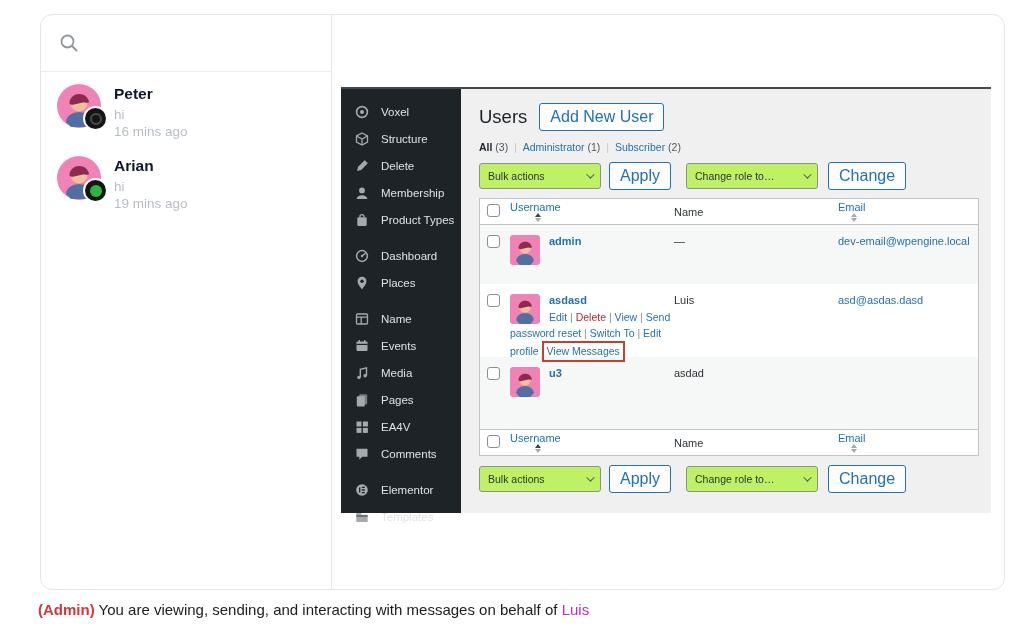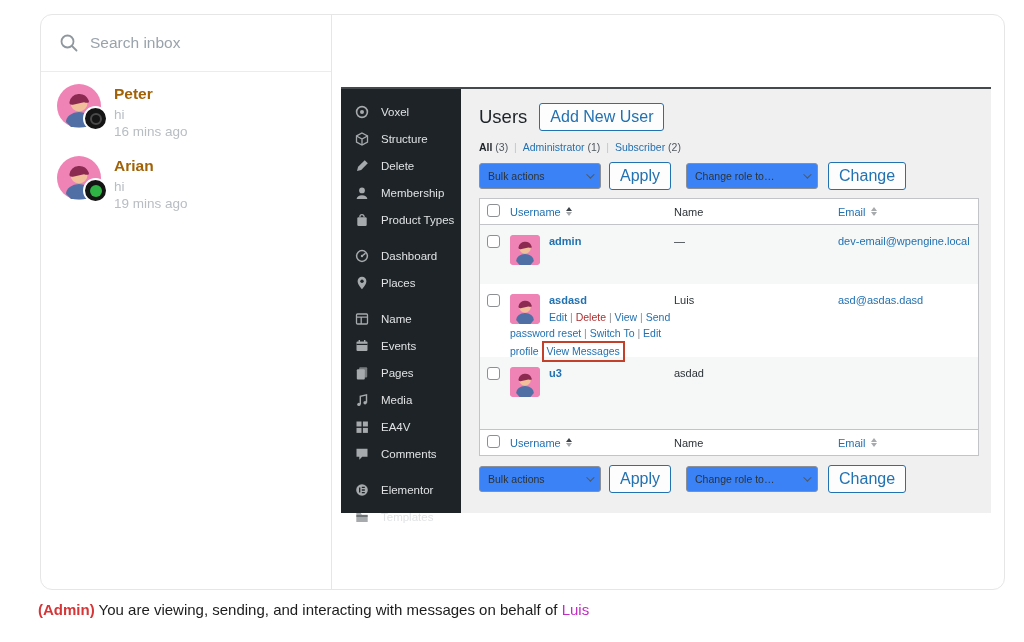--- a/index.html
+++ b/index.html
@@ -49,21 +49,21 @@
     position: absolute; right: -7px; bottom: -3px;
     width: 25px; height: 25px; border-radius: 50%;
     background: #151515; border: 2px solid #ffffff;
     display: flex; align-items: center; justify-content: center;
   }
   .badge .inner-dark { width: 12px; height: 12px; border-radius: 50%;
     border: 2.5px solid #4a4a4a; }
   .badge .inner-green { width: 12px; height: 12px; border-radius: 50%;
     background: #2fb344; }
   .conv-meta { padding-top: 1px; }
-  .conv-name { font-size: 15.5px; font-weight: 700; color: #a16207; margin-bottom: 3px; }
+  .conv-name { font-size: 15.5px; font-weight: 700; color: #0f172a; margin-bottom: 3px; }
   .conv-preview, .conv-time { font-size: 13.5px; color: #b7bdc3; line-height: 17px; }
 
   
   .wp-shot {
     position: absolute; left: 300px; top: 72px;
     width: 650px; height: 426px;
     border-top: 2px solid #44494e;
     display: flex;
     font-size: 11.5px;
   }
@@ -100,41 +100,41 @@
   .filters { margin-top: 10px; font-size: 10.5px; color: #50575e; }
   .filter-item:not(:last-child)::after { content: " | "; color: #c3c4c7; margin: 0 3px; }
   .f-label { color: #2271b1; text-decoration: none; cursor: pointer; }
   .f-label.current { color: #1d2327; font-weight: 700; }
   .f-count { color: #50575e; }
 
   .controls { margin-top: 9px; display: flex; align-items: center; }
   .wp-select {
     display: inline-flex; align-items: center; justify-content: space-between;
     width: 122px; height: 26px;
-    background: #3b82f6; border: 1px solid #8c8f94; border-radius: 3px;
+    background: #bef264; border: 1px solid #8c8f94; border-radius: 3px;
     padding: 0 8px; font-size: 10.5px; color: #2c3338; cursor: pointer;
   }
   .wp-select.wide { width: 132px; }
   .chev { width: 6px; height: 6px; border-right: 1.6px solid #50575e;
     border-bottom: 1.6px solid #50575e; transform: rotate(45deg) translateY(-2px); }
   .gap-s { width: 8px; } .gap-m { width: 15px; } .gap-b { width: 10px; }
 
   
   .users-table { margin-top: 8px; background: #fff; border: 1px solid #c3c4c7; width: 500px; }
   .t-head, .t-foot { display: flex; align-items: center; height: 26px; font-size: 11px; }
   .t-head { border-bottom: 1px solid #c3c4c7; }
   .t-foot { border-top: 1px solid #c3c4c7; }
   .c-cb { width: 30px; padding-left: 7px; flex: 0 0 auto; }
   .c-user { width: 164px; flex: 0 0 auto; }
   .c-name { width: 164px; flex: 0 0 auto; font-size: 11px; }
   .c-email { flex: 1; }
   .cb { width: 13px; height: 13px; border: 1px solid #8c8f94; border-radius: 3px;
     background: #fff; display: inline-block; cursor: pointer; }
   .th-link { color: #2271b1; text-decoration: none; cursor: pointer;
-    display: inline-flex; align-items: center; }
+    display: inline-flex; align-items: center; flex-direction: column; }
   .th-plain { color: #2c3338; }
   .sort-icon { display: inline-flex; flex-direction: column; gap: 1px; margin-left: 5px; }
   .sort-icon i { width: 0; height: 0; border-left: 3px solid transparent; border-right: 3px solid transparent; }
   .sort-icon .up { border-bottom: 4px solid #3c434a; }
   .sort-icon .down { border-top: 4px solid #a7aaad; }
 
   .t-row { display: flex; padding-top: 10px; font-size: 11px; }
   .t-row.stripe { background: #f6f7f7; }
   .row-admin { height: 59px; }
   .row-asdasd { height: 73px; background: #fff; }
@@ -161,21 +161,20 @@
 <body>
 
 <div class="card">
 
   <div class="inbox-panel">
     <div class="search-row">
       <svg width="20" height="20" viewBox="0 0 20 20">
         <circle cx="8.5" cy="8.5" r="6" fill="none" stroke="#8f979e" stroke-width="1.8"></circle>
         <line x1="13" y1="13" x2="17.5" y2="17.5" stroke="#8f979e" stroke-width="1.8" stroke-linecap="round"></line>
       </svg>
-      <input class="search-input" placeholder="Search inbox" style="">
     </div>
 
     <div class="conv-list">
 
       <div class="conv">
         <div class="avatar-wrap">
           <svg width="44" height="44" viewBox="0 0 44 44">
             <circle cx="22" cy="22" r="22" fill="#ef83b5"></circle>
             <path d="M9 38 a13 10 0 0 1 26 0 L30 43 H14 Z" fill="#4f6fa5"></path>
             <circle cx="22" cy="19" r="8.5" fill="#f2bf9b"></circle>
@@ -302,35 +301,35 @@
                 <rect x="1.5" y="2.5" width="11" height="9.5" rx="1" fill="currentColor"></rect>
                 <path d="M1.5 5.4 h11" stroke="#1d2327" stroke-width="1.2"></path>
                 <path d="M4.3 1 v2.4 M9.7 1 v2.4" stroke="currentColor" stroke-width="1.4"></path>
               </svg>
           </span>
           <span>Events</span>
         </div>
         <div class="side-item">
           <span class="s-icon">
             <svg width="14" height="14" viewBox="0 0 14 14">
-                <rect x="4.2" y="1.2" width="8" height="10.4" rx="1" fill="currentColor" opacity="0.65"></rect>
-                <rect x="1.8" y="3.2" width="8" height="10.4" rx="1" fill="currentColor"></rect>
-              </svg>
-          </span>
-          <span>Pages</span>
-        </div>
-        <div class="side-item">
-          <span class="s-icon">
-            <svg width="14" height="14" viewBox="0 0 14 14">
                 <path d="M5.3 11.3 V3.4 l6.2-1.6 v8" fill="none" stroke="currentColor" stroke-width="1.4"></path>
                 <circle cx="3.9" cy="11.4" r="1.7" fill="currentColor"></circle>
                 <circle cx="10.1" cy="9.8" r="1.7" fill="currentColor"></circle>
               </svg>
           </span>
           <span>Media</span>
+        </div>
+        <div class="side-item">
+          <span class="s-icon">
+            <svg width="14" height="14" viewBox="0 0 14 14">
+                <rect x="4.2" y="1.2" width="8" height="10.4" rx="1" fill="currentColor" opacity="0.65"></rect>
+                <rect x="1.8" y="3.2" width="8" height="10.4" rx="1" fill="currentColor"></rect>
+              </svg>
+          </span>
+          <span>Pages</span>
         </div>
         <div class="side-item">
           <span class="s-icon">
             <svg width="14" height="14" viewBox="0 0 14 14">
                 <rect x="1.5" y="1.5" width="5" height="5" fill="currentColor"></rect>
                 <rect x="7.9" y="1.5" width="5" height="5" fill="currentColor"></rect>
                 <rect x="1.5" y="7.9" width="5" height="5" fill="currentColor"></rect>
                 <rect x="7.9" y="7.9" width="5" height="5" fill="currentColor"></rect>
               </svg>
           </span>

